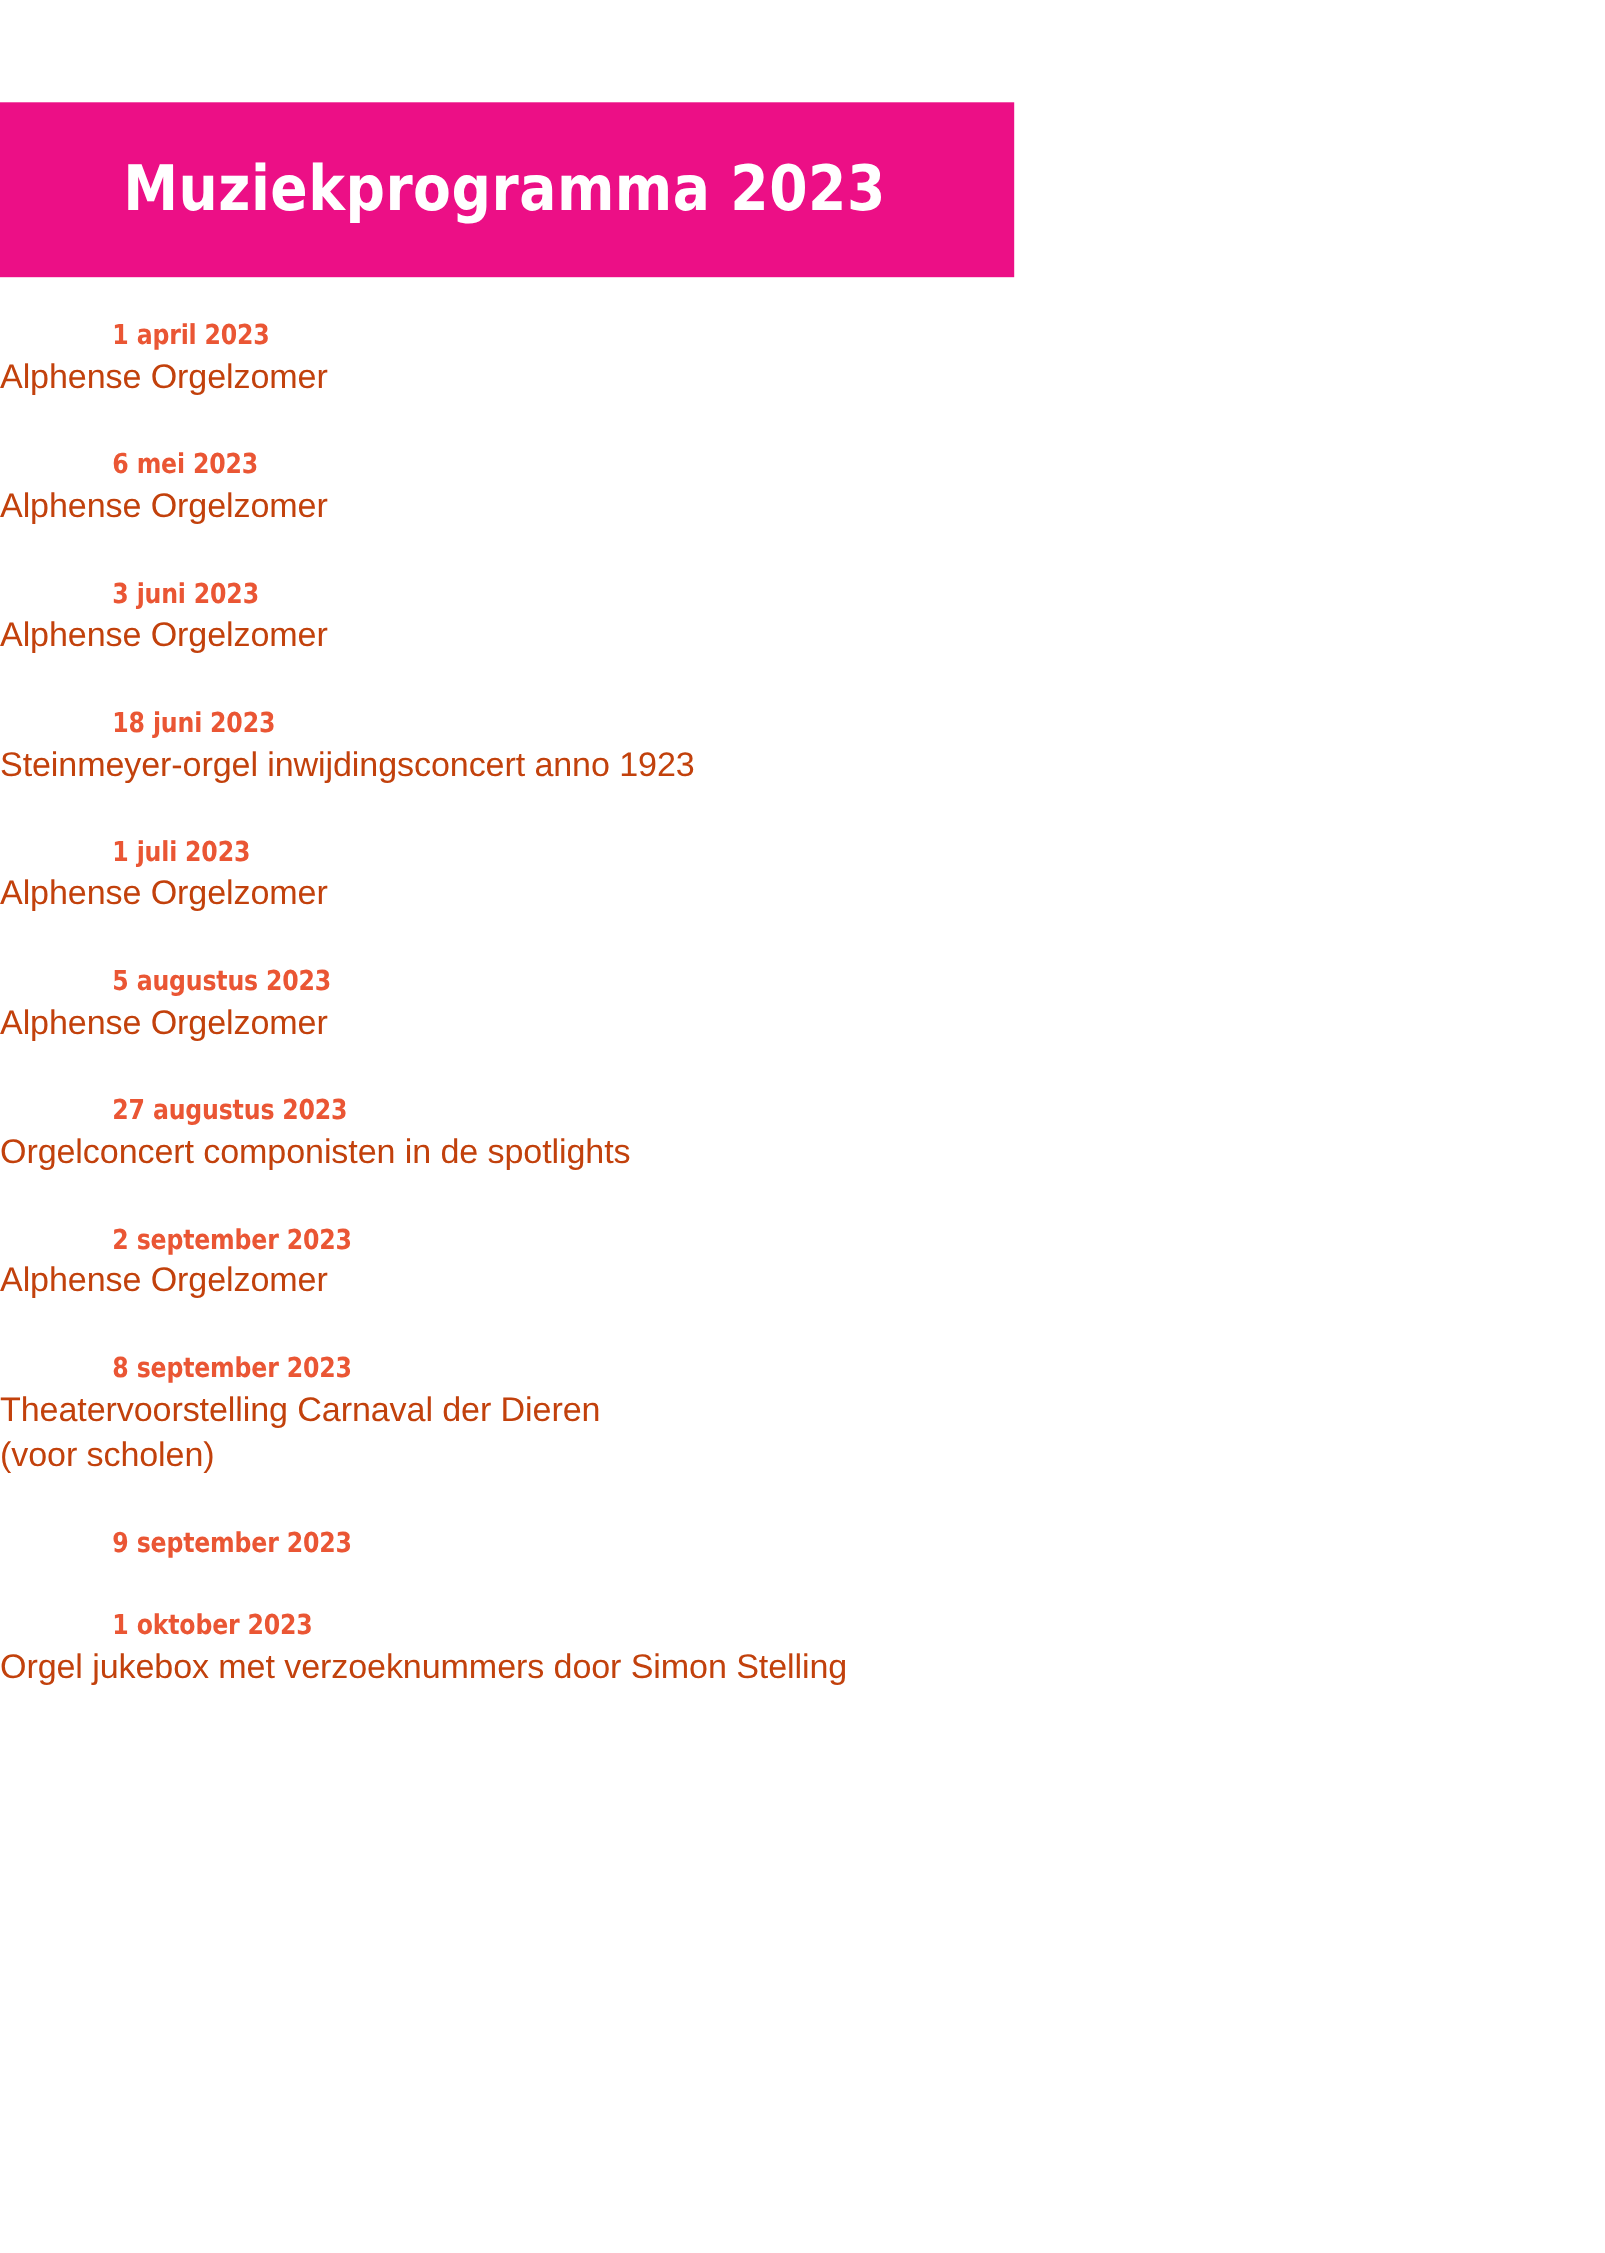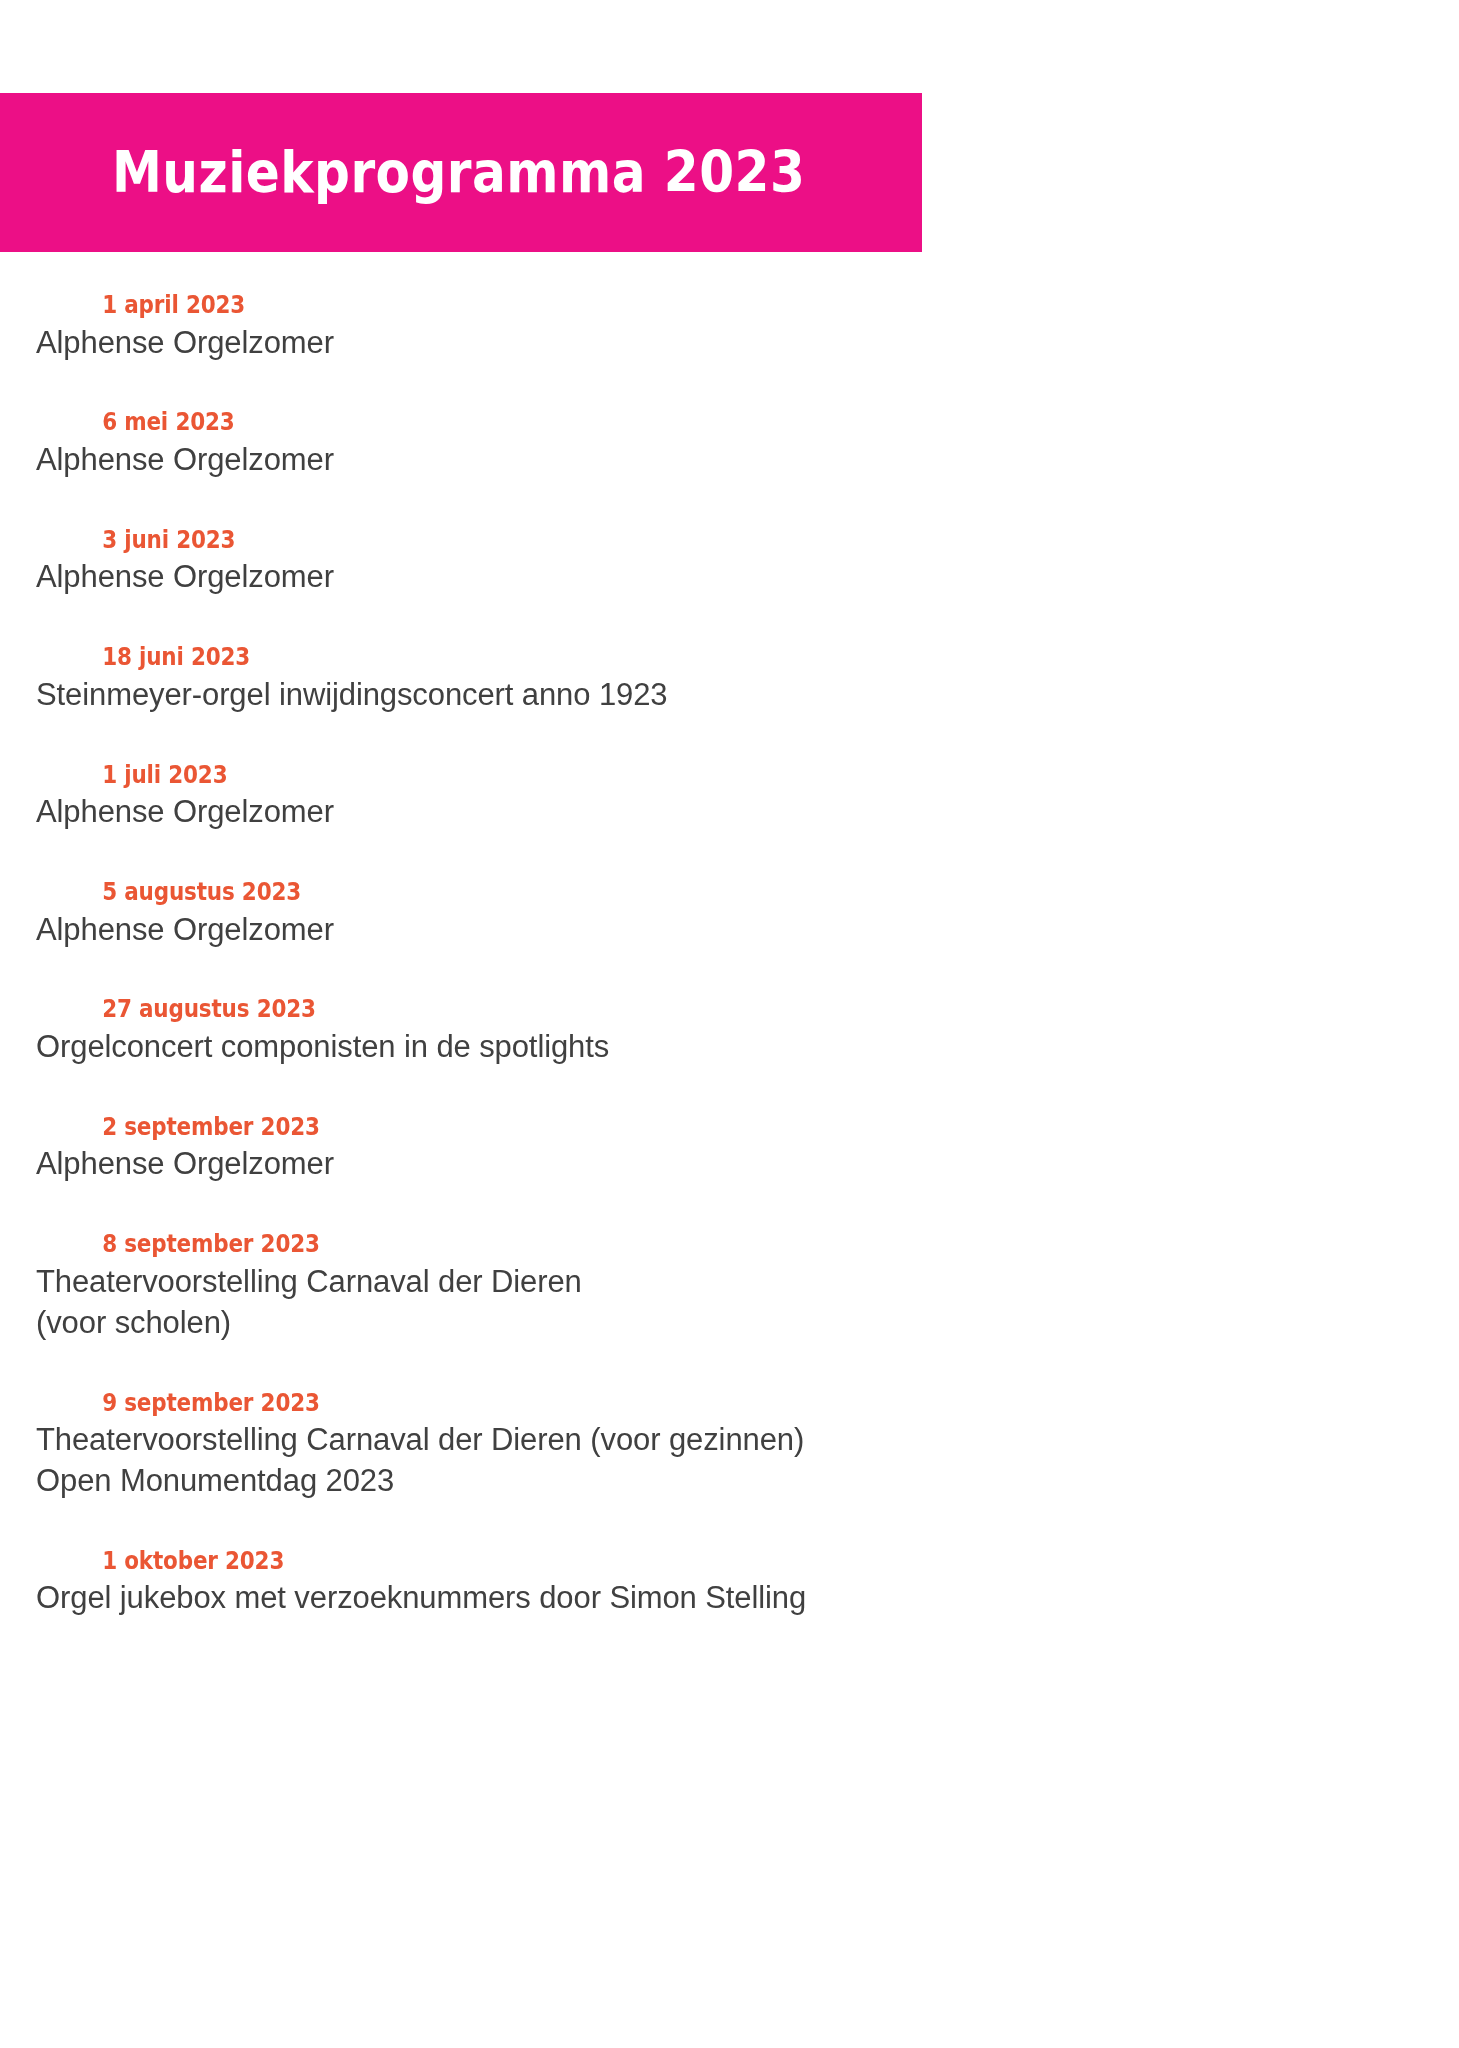--- a/index.html
+++ b/index.html
@@ -75,29 +75,28 @@
     font-weight: 700;
     font-size: 25px;
     line-height: 1.22;
     letter-spacing: -0.2px;
     transform: scaleX(0.86);
     white-space: nowrap;
   }
 
   .event-desc {
     display: block;
-    color: #404040;
+    color: #c2410c;
     font-family: "Liberation Sans", "DejaVu Sans", sans-serif;
     font-weight: 400;
     font-size: 31px;
     line-height: 1.32;
     letter-spacing: -0.1px;
     margin-top: 2px;
     white-space: pre-line;
-    padding-left: 36px;
   }
 </style>
 </head>
 <body>
 
 <div class="page">
 
   <div class="banner">
     <h1 class="banner-title">Muziekprogramma 2023</h1>
   </div>
@@ -135,22 +134,20 @@
         <span class="event-date">2 september 2023</span>
         <span class="event-desc">Alphense Orgelzomer</span>
       </div>
       <div class="event">
         <span class="event-date">8 september 2023</span>
         <span class="event-desc">Theatervoorstelling Carnaval der Dieren
 (voor scholen)</span>
       </div>
       <div class="event">
         <span class="event-date">9 september 2023</span>
-        <span class="event-desc">Theatervoorstelling Carnaval der Dieren (voor gezinnen)
-Open Monumentdag 2023</span>
       </div>
       <div class="event">
         <span class="event-date">1 oktober 2023</span>
         <span class="event-desc">Orgel jukebox met verzoeknummers door Simon Stelling</span>
       </div>
     </div>
 
 </div>
 
 </body></html>

